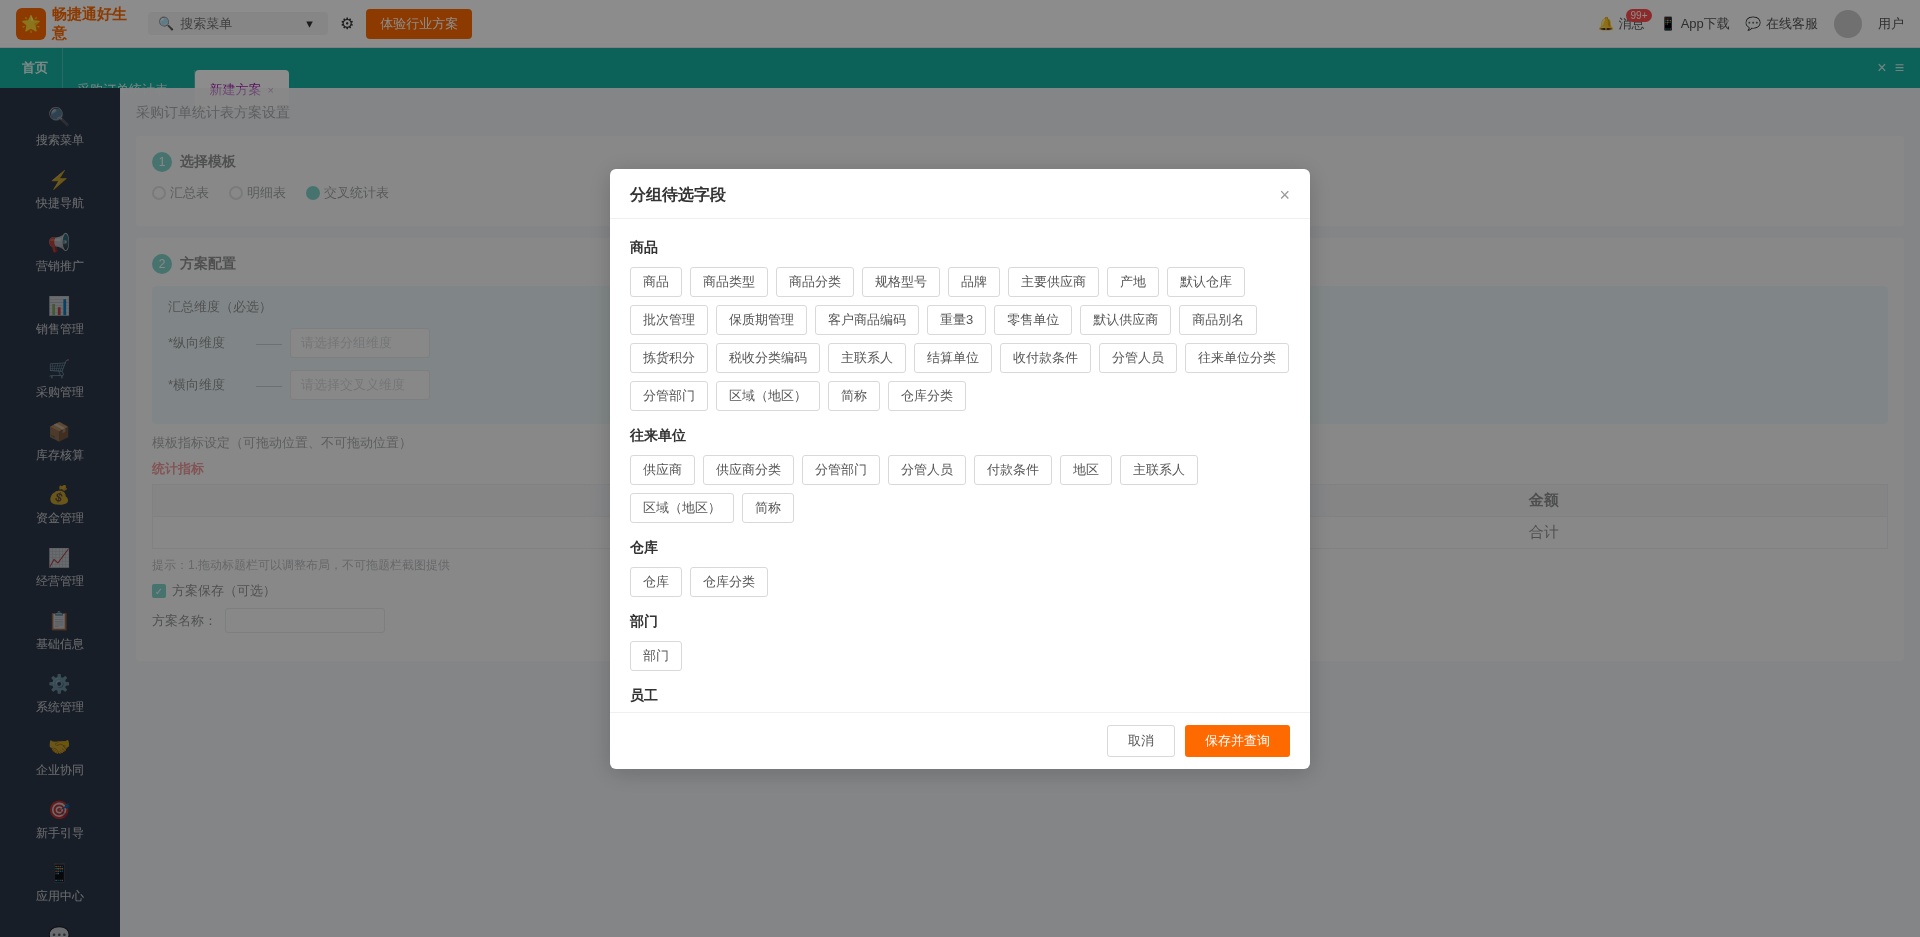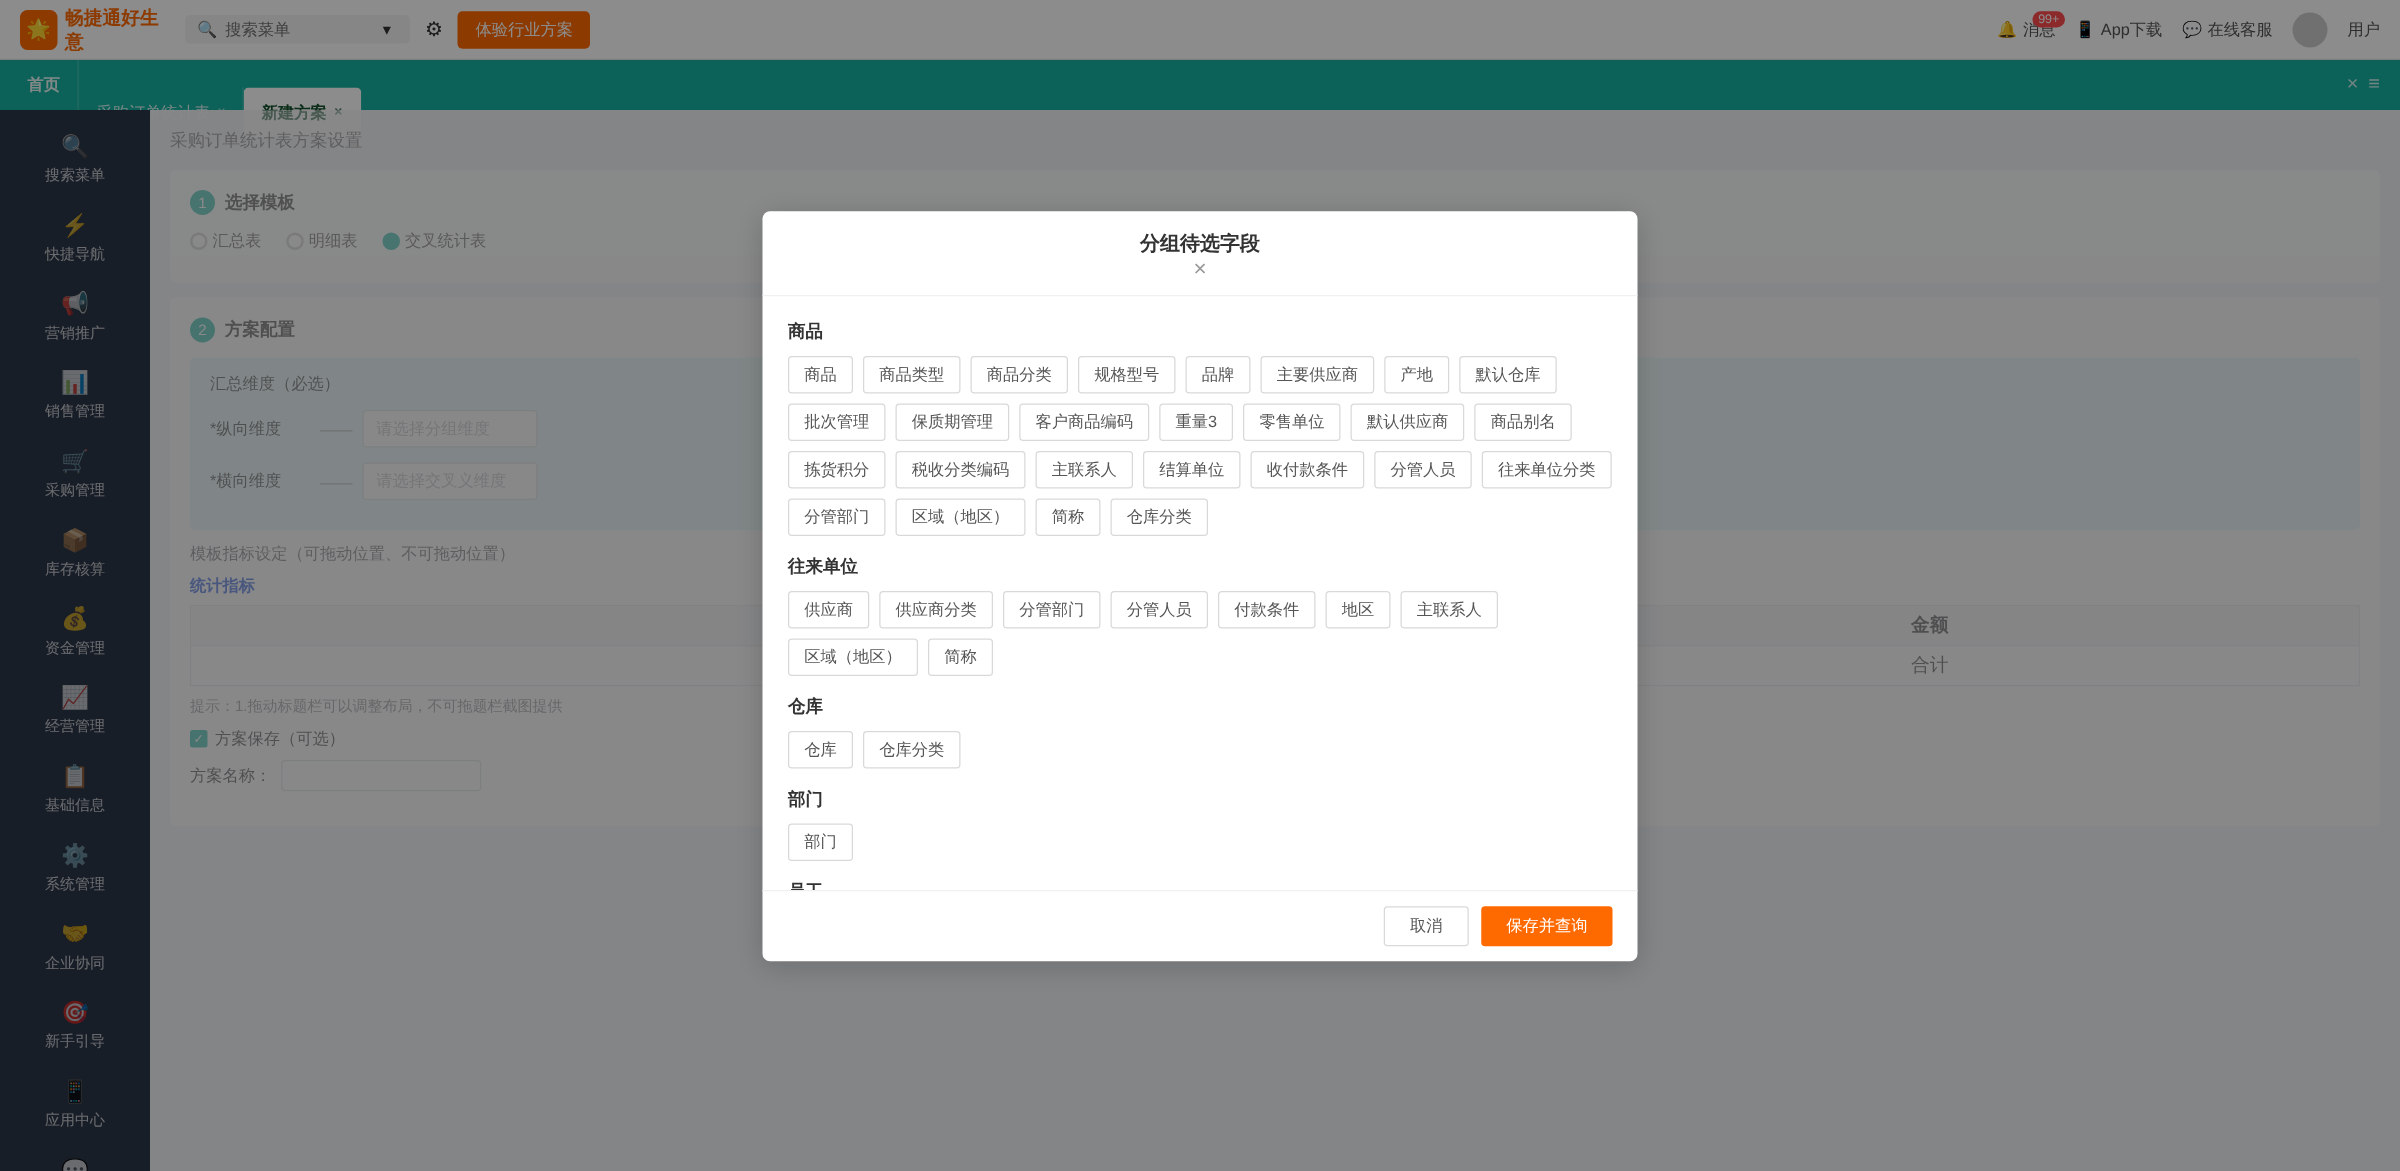--- a/index.html
+++ b/index.html
@@ -15,21 +15,21 @@
     .search-bar input { border: none; background: transparent; outline: none; font-size: 13px; width: 120px; }
     .btn-experience { background: #ff6a00; color: #fff; border: none; border-radius: 4px; padding: 6px 14px; cursor: pointer; font-size: 13px; }
     .top-bar-right { display: flex; align-items: center; gap: 16px; font-size: 13px; color: #555; }
     .badge-btn { position: relative; cursor: pointer; display: flex; align-items: center; gap: 4px; }
     .badge { background: #ff4d4f; color: #fff; border-radius: 10px; font-size: 10px; padding: 1px 5px; position: absolute; top: -6px; right: -8px; }
     .avatar { width: 28px; height: 28px; border-radius: 50%; background: #ccc; }
 
     
     .nav-tabs { display: flex; align-items: center; background: #17b3a3; height: 40px; padding: 0 8px; }
     .nav-tab { padding: 0 14px; height: 40px; display: flex; align-items: center; color: rgba(255,255,255,0.85); cursor: pointer; font-size: 13px; gap: 6px; border-right: 1px solid rgba(255,255,255,0.2); margin-top: 44px; }
-    .nav-tab.active { background: #fff; color: #14532d; border-radius: 4px 4px 0 0; font-weight: bold; }
+    .nav-tab.active { background: #fff; color: #a21caf; border-radius: 4px 4px 0 0; }
     .nav-tab .close-icon { font-size: 11px; opacity: 0.7; }
     .nav-tab-home { padding: 0 14px; color: rgba(255,255,255,0.9); cursor: pointer; font-size: 13px; border-right: 1px solid rgba(255,255,255,0.2); height: 40px; display: flex; align-items: center; font-weight: bold; }
     .nav-tabs-right { margin-left: auto; display: flex; gap: 8px; color: rgba(255,255,255,0.8); font-size: 16px; cursor: pointer; padding: 0 8px; }
 
     
     .main-layout { display: flex; flex: 1; overflow: hidden; }
 
     
     .sidebar { width: 120px; background: #2d3748; display: flex; flex-direction: column; align-items: center; padding-top: 8px; overflow-y: auto; }
     .sidebar-item { display: flex; flex-direction: column; align-items: center; padding: 10px 0; width: 100%; cursor: pointer; color: rgba(255,255,255,0.7); font-size: 12px; gap: 4px; }
@@ -45,21 +45,21 @@
     .template-options { display: flex; gap: 20px; align-items: center; margin-bottom: 8px; }
     .radio-option { display: flex; align-items: center; gap: 4px; cursor: pointer; color: #555; font-size: 13px; }
     .radio-dot { width: 14px; height: 14px; border-radius: 50%; border: 2px solid #ccc; display: inline-block; }
     .radio-dot.checked { border-color: #17b3a3; background: #17b3a3; }
 
     
     .overlay { position: fixed; top: 0; left: 0; right: 0; bottom: 0; background: rgba(0,0,0,0.45); z-index: 100; }
 
     
     .modal { position: fixed; top: 50%; left: 50%; transform: translate(-50%, -50%); background: #fff; border-radius: 6px; width: 700px; max-height: 600px; z-index: 200; display: flex; flex-direction: column; box-shadow: 0 4px 24px rgba(0,0,0,0.18); }
-    .modal-header { display: flex; align-items: center; justify-content: space-between; padding: 16px 20px 12px; border-bottom: 1px solid #f0f0f0; flex-direction: column; }
+    .modal-header { display: flex; align-items: center; justify-content: space-between; padding: 16px 20px 12px; border-bottom: 1px solid #f0f0f0; }
     .modal-title { font-size: 16px; font-weight: bold; color: #333; }
     .modal-close { cursor: pointer; font-size: 18px; color: #999; line-height: 1; }
     .modal-body { flex: 1; overflow-y: auto; padding: 16px 20px; }
     .section-label { font-size: 14px; font-weight: bold; color: #333; margin-bottom: 10px; margin-top: 4px; }
     .field-grid { display: flex; flex-wrap: wrap; gap: 8px; margin-bottom: 16px; }
     .field-tag { border: 1px solid #d9d9d9; border-radius: 3px; padding: 5px 12px; font-size: 13px; color: #555; cursor: pointer; background: #fff; white-space: nowrap; }
     .btn-cancel { border: 1px solid #d9d9d9; background: #fff; color: #555; padding: 6px 20px; border-radius: 3px; cursor: pointer; font-size: 13px; }
     .btn-save-query { background: #ff6a00; color: #fff; border: none; padding: 6px 20px; border-radius: 3px; cursor: pointer; font-size: 13px; }
 
     
@@ -238,21 +238,21 @@
             <span style="color:#999">——</span>
             <span class="form-input" style="color:#bbb">请选择分组维度</span>
           </div>
           <div class="form-row">
             <span class="form-label">*横向维度</span>
             <span style="color:#999">——</span>
             <span class="form-input" style="color:#bbb">请选择交叉义维度</span>
           </div>
         </div>
         <div style="font-size:13px;color:#666;margin-bottom:8px;">模板指标设定（可拖动位置、不可拖动位置）</div>
-        <div style="font-size:13px;color:#1d4ed8;font-weight:bold;margin-bottom:6px;">统计指标</div>
+        <div style="font-size:13px;color:#ef4444;font-weight:bold;margin-bottom:6px;">统计指标</div>
         <table class="stat-table">
           <thead>
             <tr>
               <th>主数量 ▾</th>
               <th>金额</th>
             </tr>
           </thead>
           <tbody>
             <tr>
               <td>合计</td>

